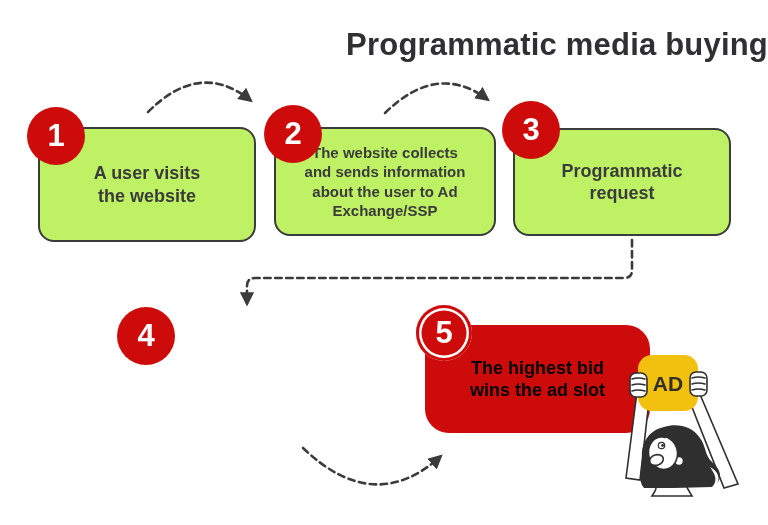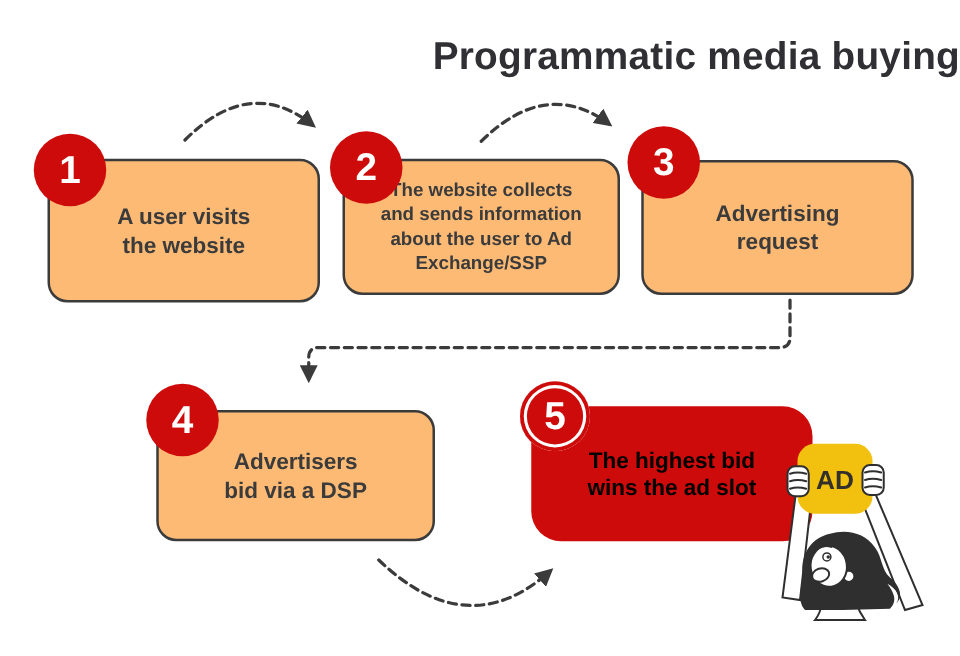--- a/index.html
+++ b/index.html
@@ -11,21 +11,21 @@
     position:absolute; top:27px; left:0; width:768px; text-align:right;
     font-size:31px; font-weight:bold; color:#303034; letter-spacing:0.2px; margin:0;
   }
   .arrows { position:absolute; left:0; top:0; width:768px; height:525px; pointer-events:none; }
   .dashed {
     fill:none; stroke:var(--dark,#3b3b3b); stroke-width:2.6;
     stroke-dasharray:6.5 4.5; stroke-linecap:round;
   }
   .ah-fill { fill:var(--dark,#3b3b3b); }
   .step-box {
-    position:absolute; background:#fdba74; border:2px solid var(--dark,#3b3b3b);
+    position:absolute; background:#bef264; border:2px solid var(--dark,#3b3b3b);
     border-radius:16px; display:flex; align-items:center; justify-content:center;
     text-align:center; box-sizing:border-box; padding:6px 12px;
   }
   .box-label {
     white-space:pre-line; font-weight:bold; color:var(--dark,#3b3b3b);
     font-size:18px; line-height:1.25;
   }
   .step-box.red { background:var(--red,#ce0b0b); border:none; border-radius:24px; }
   .step-box.red .box-label { color:#000000; }
   .num-circle {
@@ -82,29 +82,25 @@
 
   <div class="step-box b2">
     <span class="box-label">The website collects
 and sends information
 about the user to Ad
 Exchange/SSP</span>
   </div>
   <div class="num-circle c2">2</div>
 
   <div class="step-box b3">
-    <span class="box-label">Advertising
+    <span class="box-label">Programmatic
 request</span>
   </div>
   <div class="num-circle c3">3</div>
 
-  <div class="step-box b4">
-    <span class="box-label">Advertisers
-bid via a DSP</span>
-  </div>
   <div class="num-circle c4">4</div>
 
   <div class="step-box red b5">
     <span class="box-label">The highest bid
 wins the ad slot</span>
   </div>
   <div class="num-circle ring c5">5</div>
 
   <svg class="illustration" viewBox="0 0 160 180" xmlns="http://www.w3.org/2000/svg">
 

